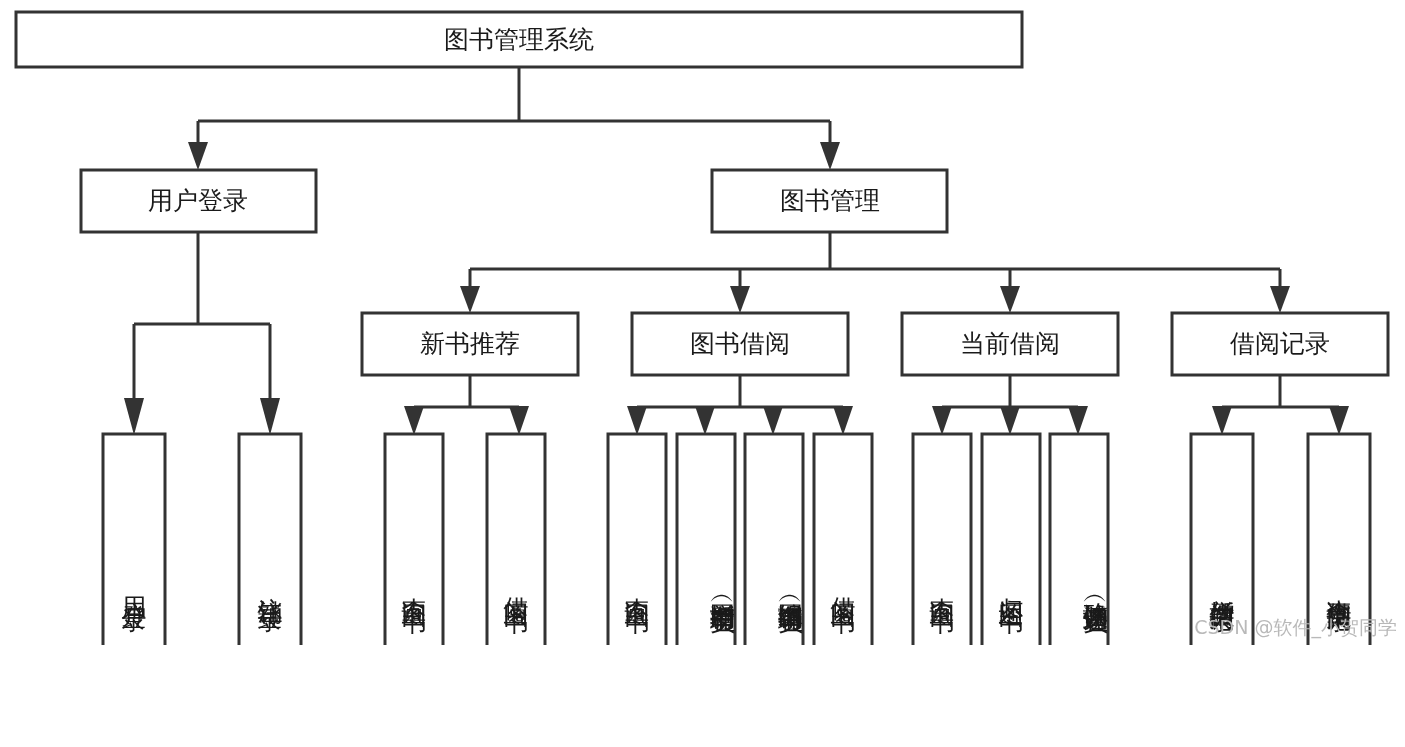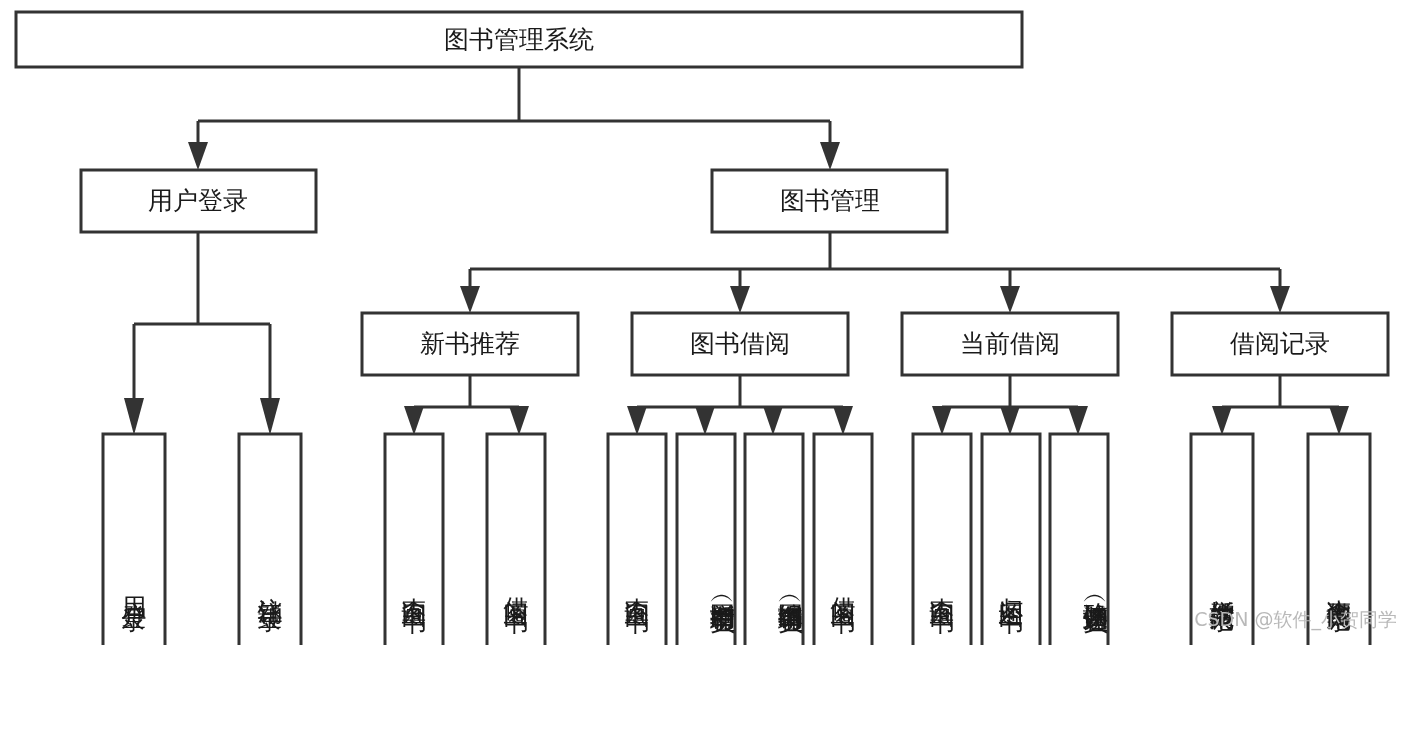--- a/index.html
+++ b/index.html
@@ -59,21 +59,21 @@
     display: flex;
     align-items: center;
     justify-content: center;
     white-space: nowrap;
     pointer-events: none;
     user-select: none;
   }
   #watermark {
     position: absolute;
     right: 8px;
-    bottom: 12px;
+    bottom: 4px;
     font-family: "DejaVu Sans", "Liberation Sans", sans-serif;
     font-size: 19px;
     color: #b9b9b9;
     white-space: nowrap;
     user-select: none;
   }
 </style>
 </head>
 <body>
 

